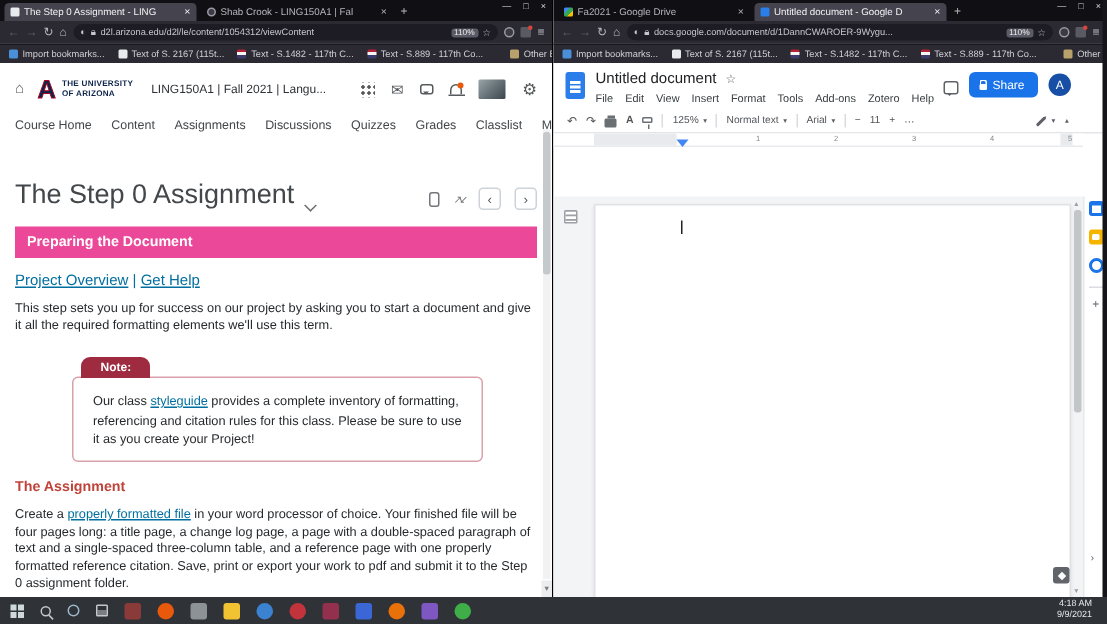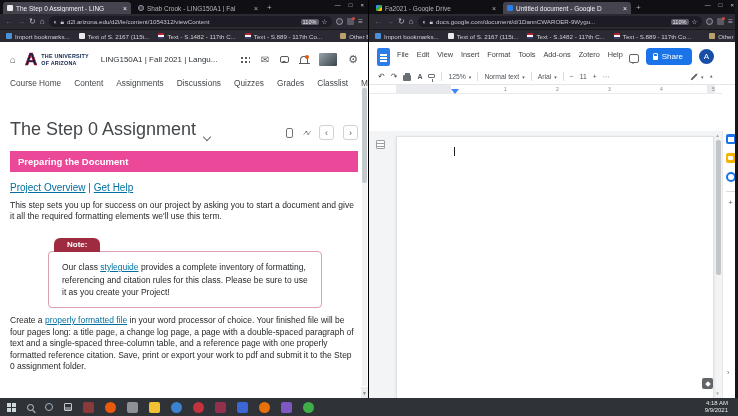--- a/index.html
+++ b/index.html
@@ -253,20 +253,21 @@
           <span>|</span>
           <a>Get Help</a>
         </div>
         <p class="para">This step sets you up for success on our project by asking you to start a document and give it all the required formatting elements we'll use this term.</p>
         <div class="note-wrap">
           <span class="note-tab">Note:</span>
           <div class="note-box">
             <span>Our class </span><span class="ilink">styleguide</span><span> provides a complete inventory of formatting, referencing and citation rules for this class.  Please be sure to use it as you create your Project!</span>
           </div>
         </div>
+        <div class="red-h">The Assignment</div>
         <p class="para"><span>Create a </span><span class="ilink">properly formatted file</span><span> in your word processor of choice.  Your finished file will be four pages long: a title page, a change log page, a page with a double-spaced paragraph of text and a single-spaced three-column table, and a reference page with one properly formatted reference citation.  Save, print or export your work to pdf and submit it to the Step 0 assignment folder.</span></p>
 
       </div>
       <div class="scrollbar-l">
           <span class="thumb-l"></span>
         </div>
       <div class="scrollbtn">▼</div>
     </div>
   </div>
 
@@ -326,20 +327,24 @@
       <span class="bm">
           <span class="fav folder"></span>
           <span>Other Bookmarks</span>
         </span>
     </div>
 
     <div class="content">
       <div class="docs-head">
         <span class="docico"></span>
         <span>
+          <span class="title-line">
+            <span>Untitled document</span>
+            <span class="star">☆</span>
+          </span>
           <span class="menus">
             <span>File</span>
             <span>Edit</span>
             <span>View</span>
             <span>Insert</span>
             <span>Format</span>
             <span>Tools</span>
             <span>Add-ons</span>
             <span>Zotero</span>
             <span>Help</span>

